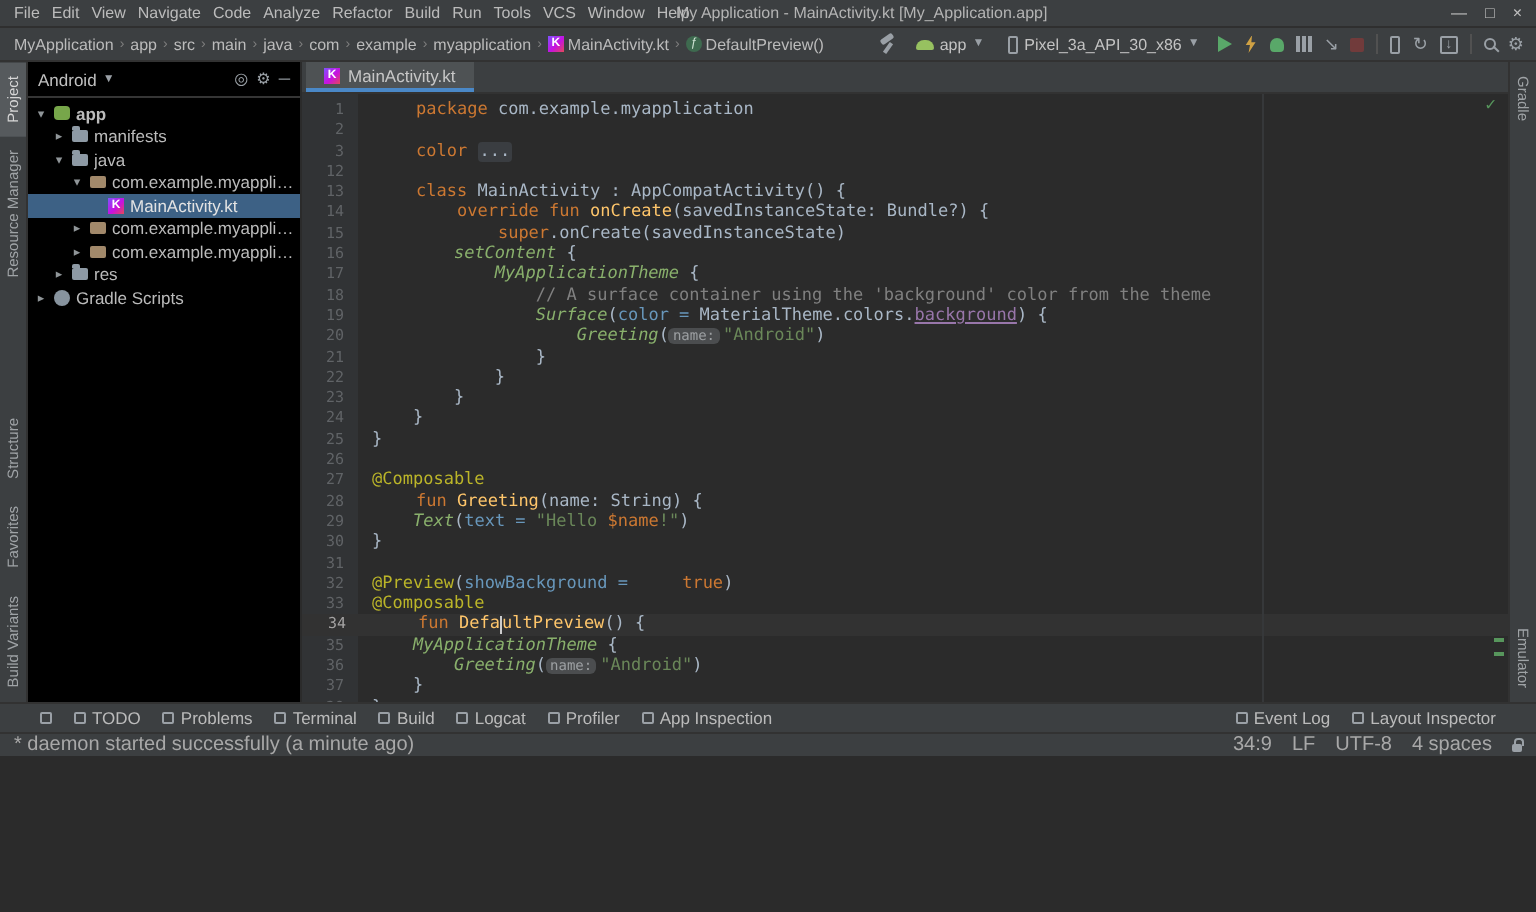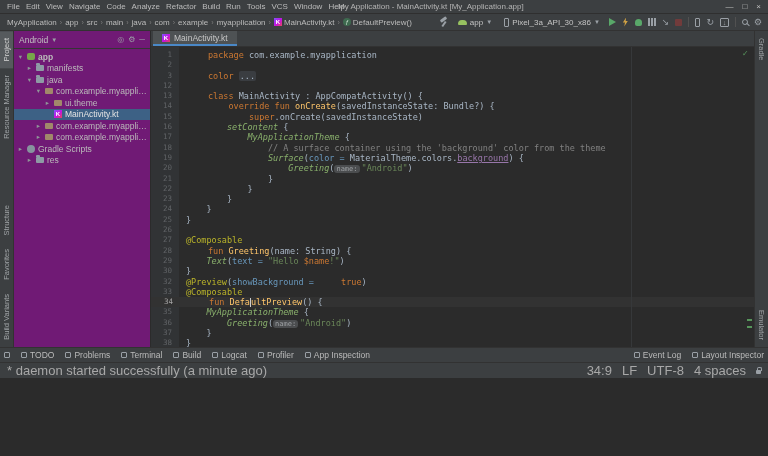--- a/index.html
+++ b/index.html
@@ -46,21 +46,21 @@
   .stripe-left{border-right:1px solid #323232;}
   .stripe-right{border-left:1px solid #323232;}
   .stripe .grp{display:flex;flex-direction:column;align-items:center;}
   .stripe .grp-bottom{margin-top:auto;}
   .stripe-item{padding:7px 2px;white-space:nowrap;cursor:default;}
   .stripe-left .stripe-item{writing-mode:vertical-rl;transform:rotate(180deg);}
   .stripe-right .stripe-item{writing-mode:vertical-rl;}
   .stripe-item.active{background:#565a5d;color:#d6d6d6;}
 
   
-  .project{flex:0 0 137px;background:#701a75;border-right:1px solid #2b2b2b;display:flex;flex-direction:column;font-size:8.5px;overflow:hidden;}
+  .project{flex:0 0 137px;background:#000000;border-right:1px solid #2b2b2b;display:flex;flex-direction:column;font-size:8.5px;overflow:hidden;}
   .project-header{flex:0 0 18px;display:flex;align-items:center;padding:0 5px;gap:3px;color:#c0c0c0;border-bottom:1px solid #353535;}
   .ph-icons{margin-left:auto;display:flex;gap:4px;font-size:8px;color:#9aa0a6;}
   .tree{flex:1;padding-top:2px;overflow:hidden;}
   .tree-row{height:11.5px;display:flex;align-items:center;gap:3px;white-space:nowrap;overflow:hidden;color:#bbbbbb;cursor:default;}
   .tree-row.selected{background:#3d6185;color:#e3e3e3;}
   .chev{flex:0 0 7px;font-size:6.5px;color:#8f9598;text-align:center;}
   .tlabel{overflow:hidden;text-overflow:ellipsis;}
   .tico{flex:0 0 auto;display:inline-block;}
   .ic-folder{width:8px;height:6px;background:#8e9aa5;border-radius:1px;position:relative;}
   .ic-folder::before{content:"";position:absolute;top:-2px;left:0;width:4px;height:2px;background:#8e9aa5;border-radius:1px 1px 0 0;}
@@ -90,25 +90,25 @@
   .tok-named{color:#6897bb;}
   .tok-prop{color:#9876aa;text-decoration:underline;}
   .tok-tpl{color:#cc7832;}
   .tok-fold{background:#3a3d41;color:#a9b7c6;border-radius:2px;padding:0 1px;}
   .tok-hint{background:#4b4d4f;color:#9da0a3;border-radius:3px;font-size:7px;padding:0 2px;margin-right:2px;}
   .caret{display:inline-block;width:1px;height:9px;background:#cccccc;vertical-align:text-bottom;}
   .check{position:absolute;top:1px;right:6px;color:#57965c;font-size:9px;}
   .sb-mark{position:absolute;right:2px;width:5px;height:2px;background:#57965c;}
 
   
-  .bottombar{flex:0 0 15px;background:#3c3f41;border-top:1px solid #323232;display:flex;align-items:center;font-size:8.5px;color:#bbbbbb;padding:0 4px;gap:11px;}
+  .bottombar{flex:0 0 15px;background:#3c3f41;border-top:1px solid #323232;display:flex;align-items:center;font-size:8.5px;color:#bbbbbb;padding:0 20px;gap:11px;}
   .tw-btn{display:flex;align-items:center;gap:3px;cursor:default;}
   .tw-ic{width:6px;height:6px;border:1px solid #9aa0a6;border-radius:1px;display:inline-block;}
   .bb-right{margin-left:auto;display:flex;gap:11px;}
-  .statusbar{flex:0 0 12px;background:#3c3f41;border-top:1px solid #323232;display:flex;align-items:center;font-size:13px;color:#a8a8a8;padding:0 7px;gap:12px;}
+  .statusbar{flex:0 0 12px;background:#3c3f41;border-top:1px solid #323232;display:flex;align-items:center;font-size:10px;color:#a8a8a8;padding:0 7px;gap:12px;}
   .sb-right{margin-left:auto;display:flex;align-items:center;gap:10px;}
   .i-lock{width:5px;height:4px;background:#9aa0a6;border-radius:1px;position:relative;margin-top:2px;}
   .i-lock::before{content:"";position:absolute;top:-3px;left:0.5px;width:3px;height:3px;border:1px solid #9aa0a6;border-bottom:none;border-radius:2px 2px 0 0;}
 </style>
 </head>
 <body>
 
 <div class="window">
 
   <div class="menubar">
@@ -245,49 +245,44 @@
           <div class="tree-row" style="padding-left: 12px;">
             <span class="chev">▾</span>
             <span class="tico ic-folder"></span>
             <span class="tlabel"><span>java</span></span>
           </div>
           <div class="tree-row" style="padding-left: 21px;">
             <span class="chev">▾</span>
             <span class="tico ic-package"></span>
             <span class="tlabel"><span>com.example.myapplication</span></span>
           </div>
-          <div class="tree-row" style="padding-left: 30px;">
-            <span class="chev">▸</span>
-            <span class="tico ic-package"></span>
-            <span class="tlabel"><span>ui.theme</span></span>
-          </div>
           <div class="tree-row selected" style="padding-left: 30px;">
             <span class="chev"></span>
             <span class="tico ic-kotlin">K</span>
             <span class="tlabel"><span>MainActivity.kt</span></span>
           </div>
           <div class="tree-row" style="padding-left: 21px;">
             <span class="chev">▸</span>
             <span class="tico ic-package"></span>
             <span class="tlabel"><span>com.example.myapplication</span></span>
           </div>
           <div class="tree-row" style="padding-left: 21px;">
             <span class="chev">▸</span>
             <span class="tico ic-package"></span>
             <span class="tlabel"><span>com.example.myapplication</span></span>
           </div>
+          <div class="tree-row" style="padding-left: 12px;">
+            <span class="chev">▸</span>
+            <span class="tico ic-folder"></span>
+            <span class="tlabel"><span>res</span></span>
+          </div>
           <div class="tree-row" style="padding-left: 3px;">
             <span class="chev">▸</span>
             <span class="tico ic-gradle"></span>
             <span class="tlabel"><span>Gradle Scripts</span></span>
-          </div>
-          <div class="tree-row" style="padding-left: 12px;">
-            <span class="chev">▸</span>
-            <span class="tico ic-folder"></span>
-            <span class="tlabel"><span>res</span></span>
           </div>
         </div>
     </div>
 
     <div class="editor">
       <div class="tabbar">
         <div class="tab">
           <span class="ic-kotlin">K</span>
           <span>MainActivity.kt</span>
         </div>
@@ -375,20 +370,24 @@
               <span class="ln">28</span>
               <span class="code-text"><span class="tok-kw">fun </span><span class="tok-fn">Greeting</span><span>(name: String) {</span></span>
             </div>
             <div class="code-line">
               <span class="ln">29</span>
               <span class="code-text"><span>    </span><span class="tok-comp">Text</span><span>(</span><span class="tok-named">text = </span><span class="tok-str">"Hello </span><span class="tok-tpl">$name</span><span class="tok-str">!"</span><span>)</span></span>
             </div>
             <div class="code-line">
               <span class="ln">30</span>
               <span class="code-text"><span>}</span></span>
+            </div>
+            <div class="code-line">
+              <span class="ln">31</span>
+              <span class="code-text"></span>
             </div>
             <div class="code-line">
               <span class="ln">32</span>
               <span class="code-text"><span class="tok-ann">@Preview</span><span>(</span><span class="tok-named">showBackground = </span><span class="tok-kw">true</span><span>)</span></span>
             </div>
             <div class="code-line">
               <span class="ln">33</span>
               <span class="code-text"><span class="tok-ann">@Composable</span></span>
             </div>
             <div class="code-line caret-line">

